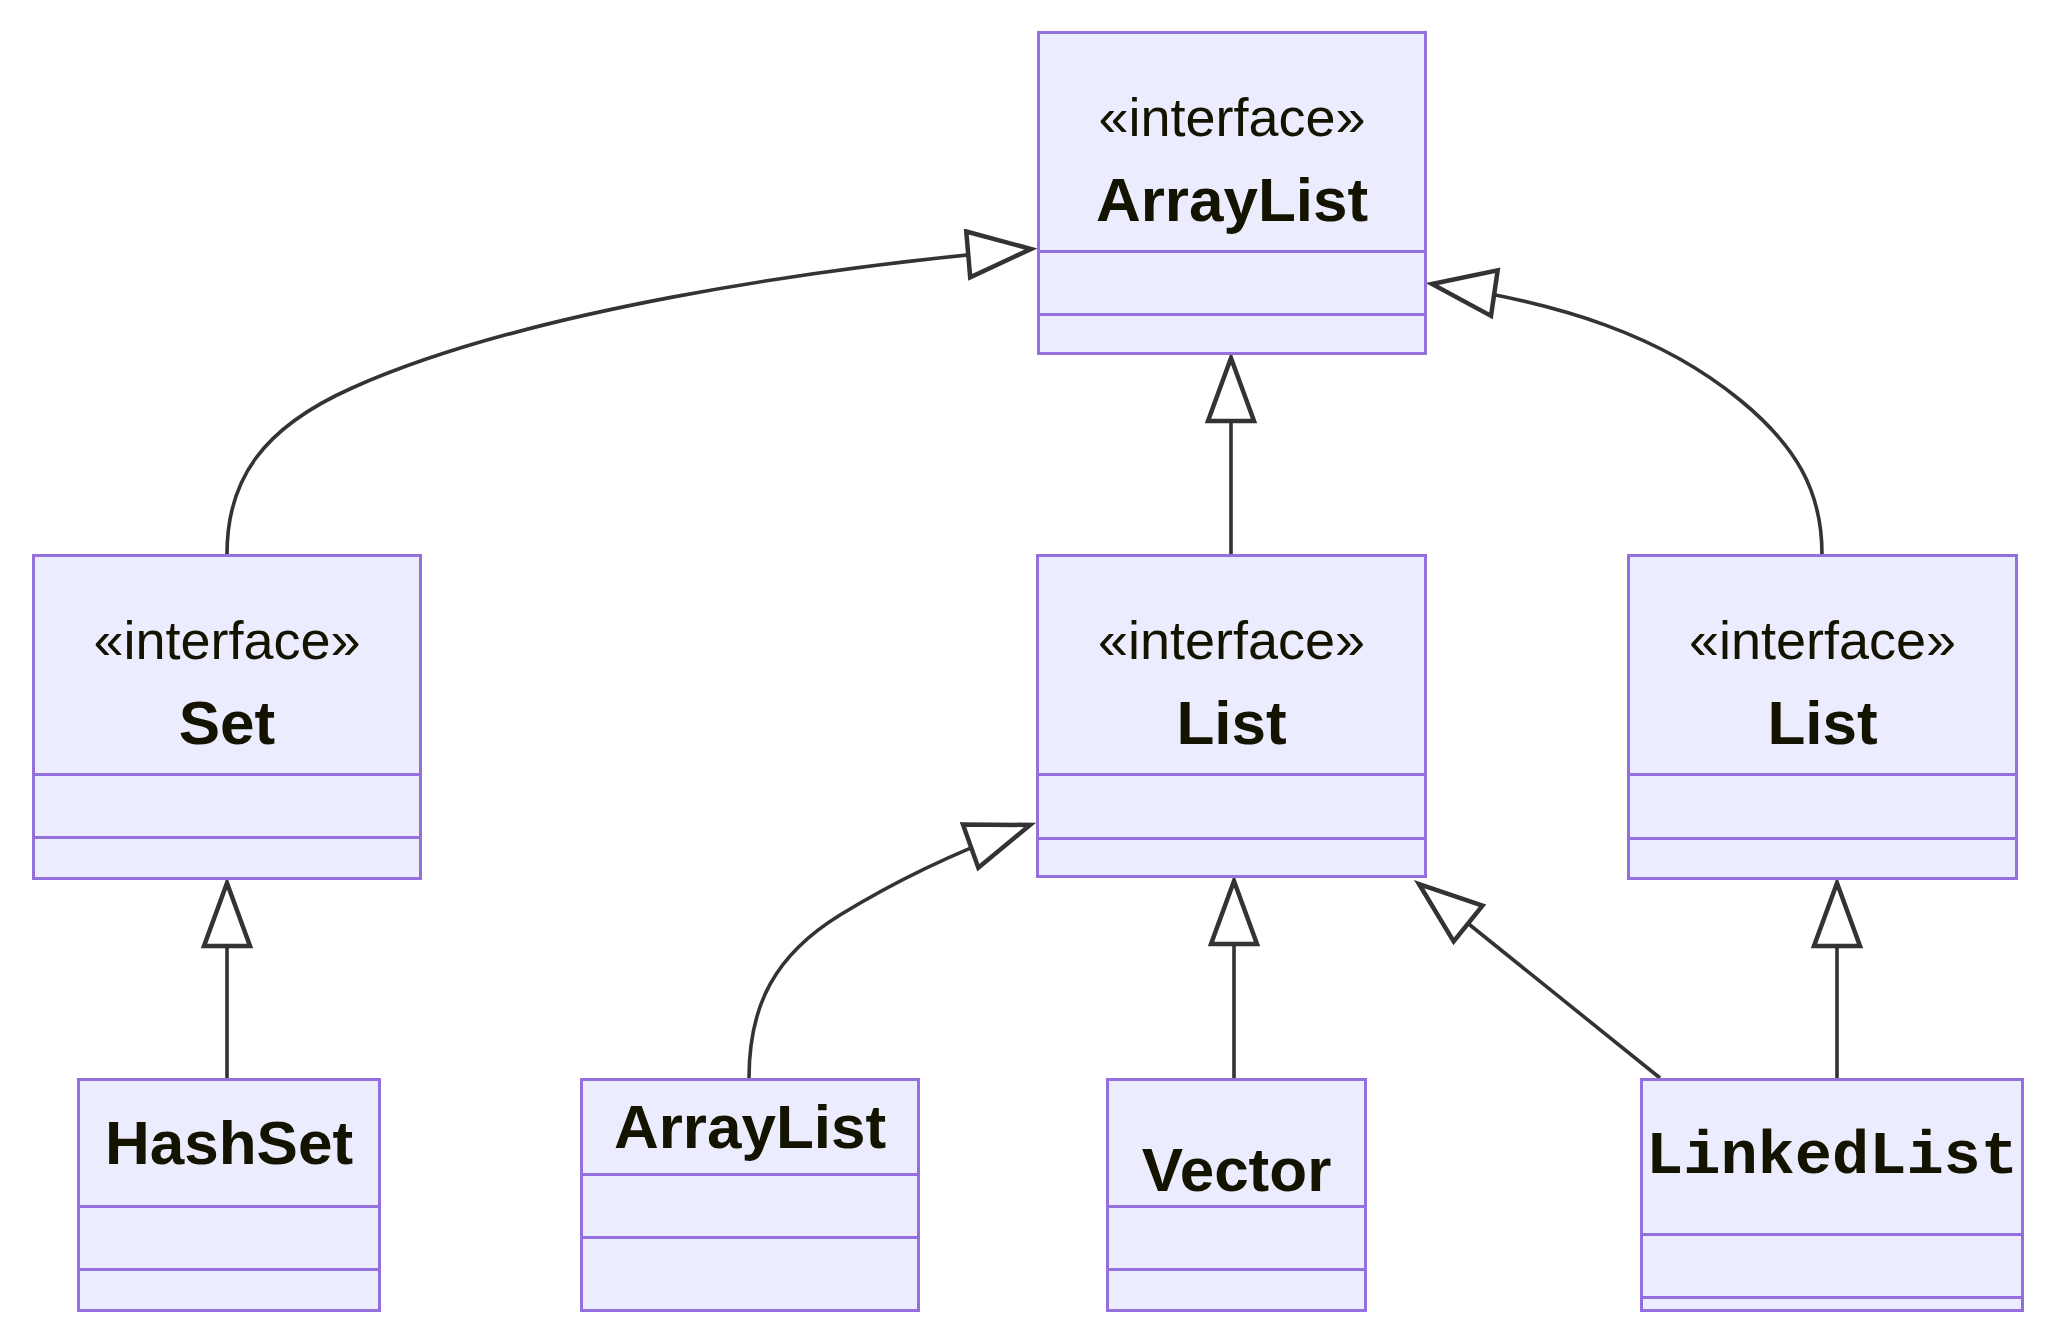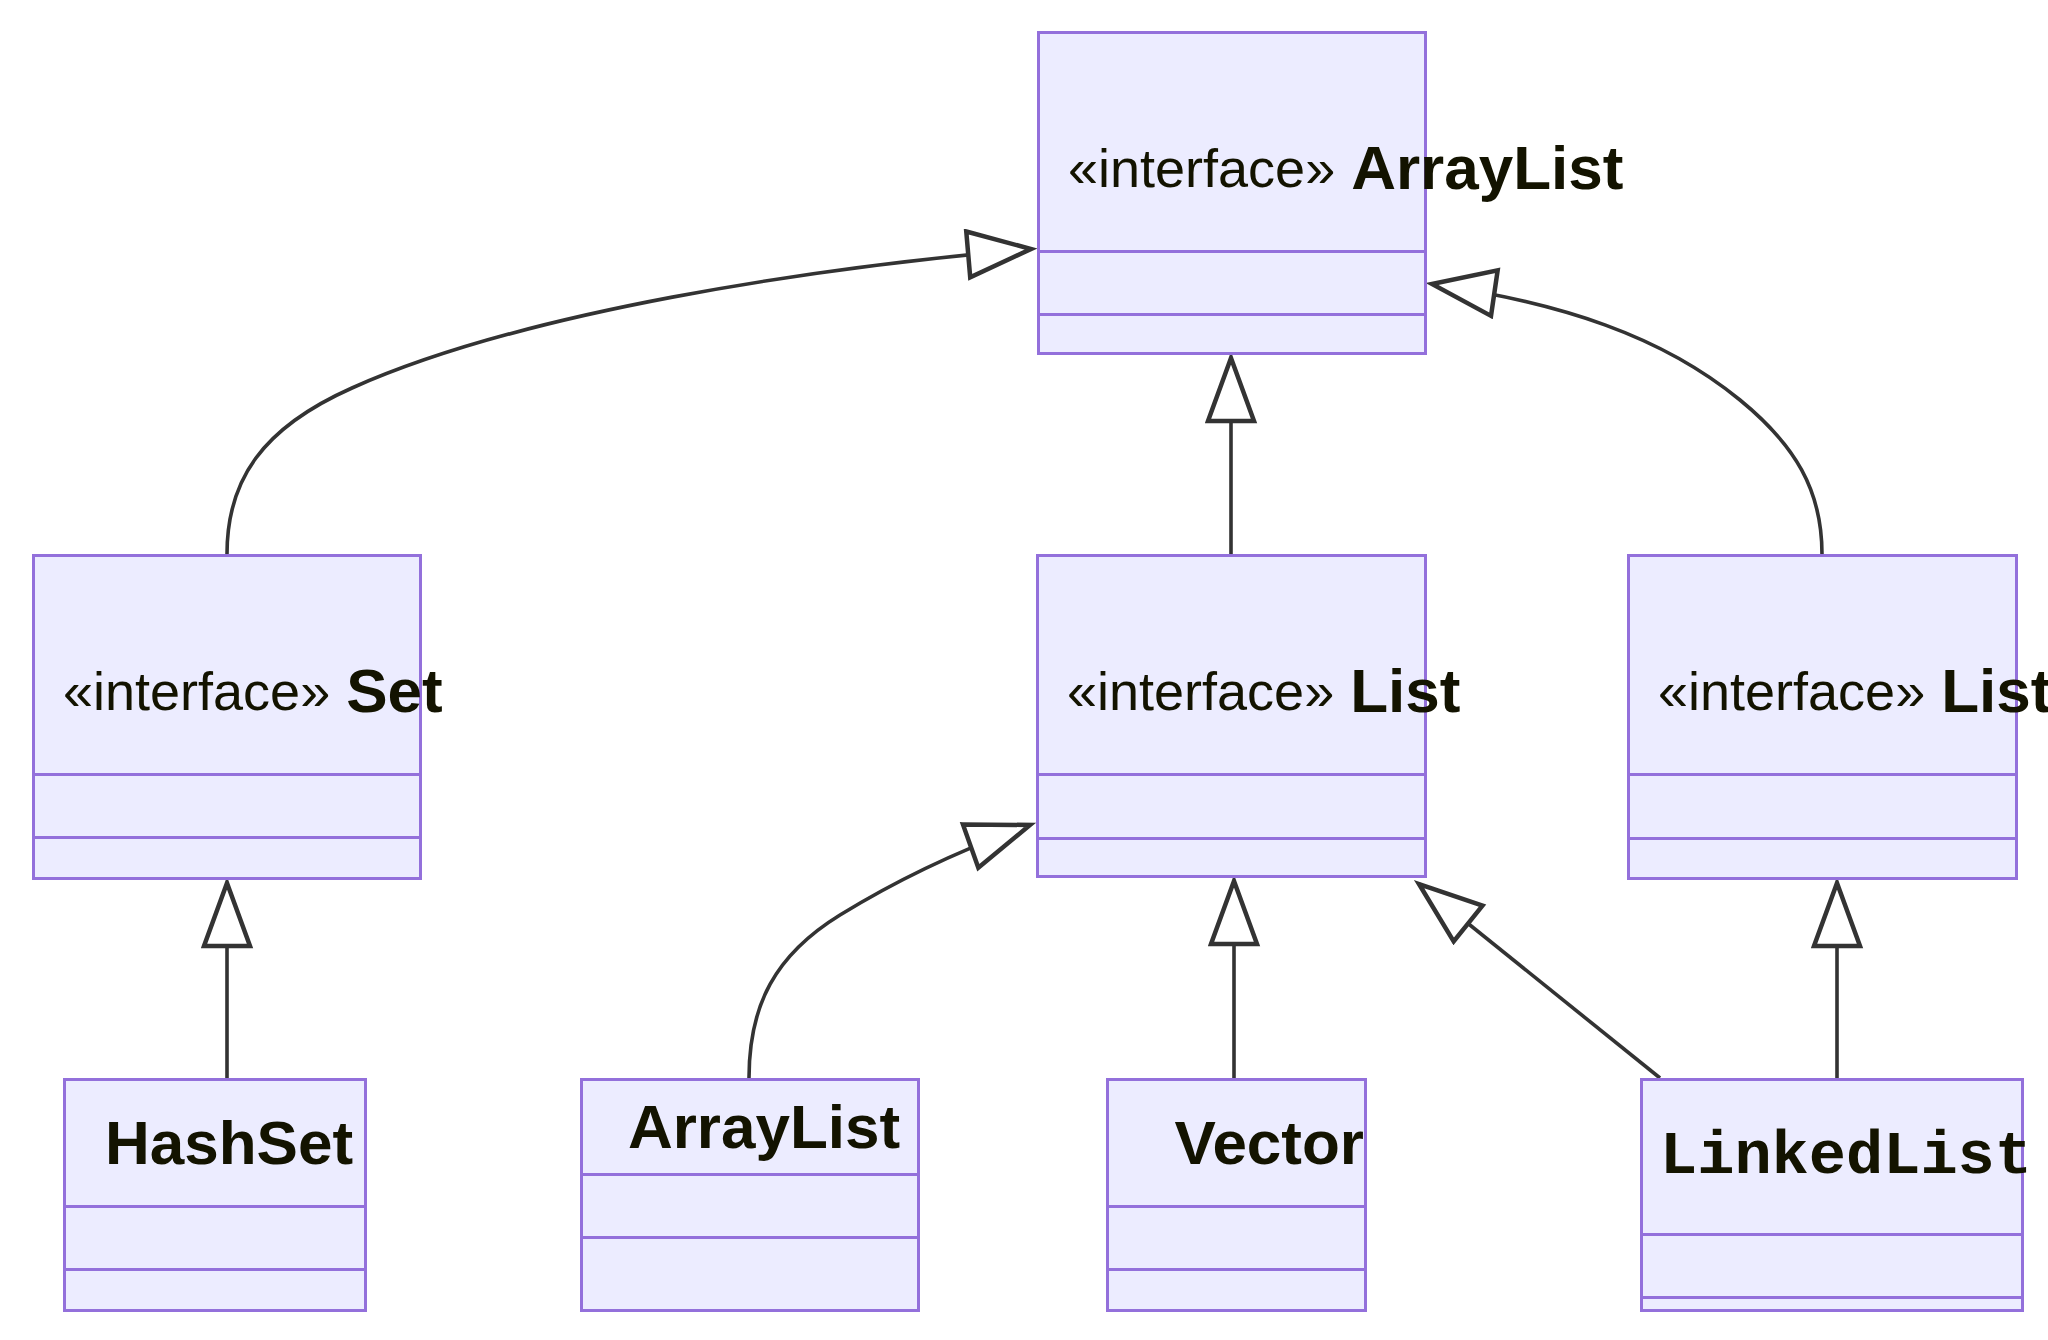--- a/index.html
+++ b/index.html
@@ -34,28 +34,27 @@
     flex-direction: column;
   }
   .compartment {
     box-sizing: border-box;
   }
   .compartment + .compartment {
     border-top: 3px solid #9370DB;
   }
   .title {
     display: flex;
-    flex-direction: row;
+    flex-direction: column;
     align-items: center;
     justify-content: flex-start;
     padding-top: 52px;
     gap: 16px;
     color: #131300;
     text-align: center;
-    margin-left: 28px;
   }
   .title.single {
     justify-content: center;
     padding-top: 0;
   }
   .anno {
     font-size: 54px;
     line-height: 1.15;
     font-weight: 400;
   }
@@ -119,21 +118,21 @@
 
   <div class="class-box" style="left:1627px; top:554px; width:391px; height:326px;">
     <div class="compartment title" style="height:216px;">
       <div class="anno">«interface»</div>
       <div class="cname">List</div>
     </div>
     <div class="compartment attrs" style="height:64px;"></div>
     <div class="compartment methods"></div>
   </div>
 
-  <div class="class-box" style="left:63px; top:1078px; width:304px; height:234px;">
+  <div class="class-box" style="left:77px; top:1078px; width:304px; height:234px;">
     <div class="compartment title single" style="height:124px;">
       <div class="cname">HashSet</div>
     </div>
     <div class="compartment attrs" style="height:63px;"></div>
     <div class="compartment methods"></div>
   </div>
 
   <div class="class-box" style="left:580px; top:1078px; width:340px; height:234px;">
     <div class="compartment title single" style="height:92px;">
       <div class="cname">ArrayList</div>

